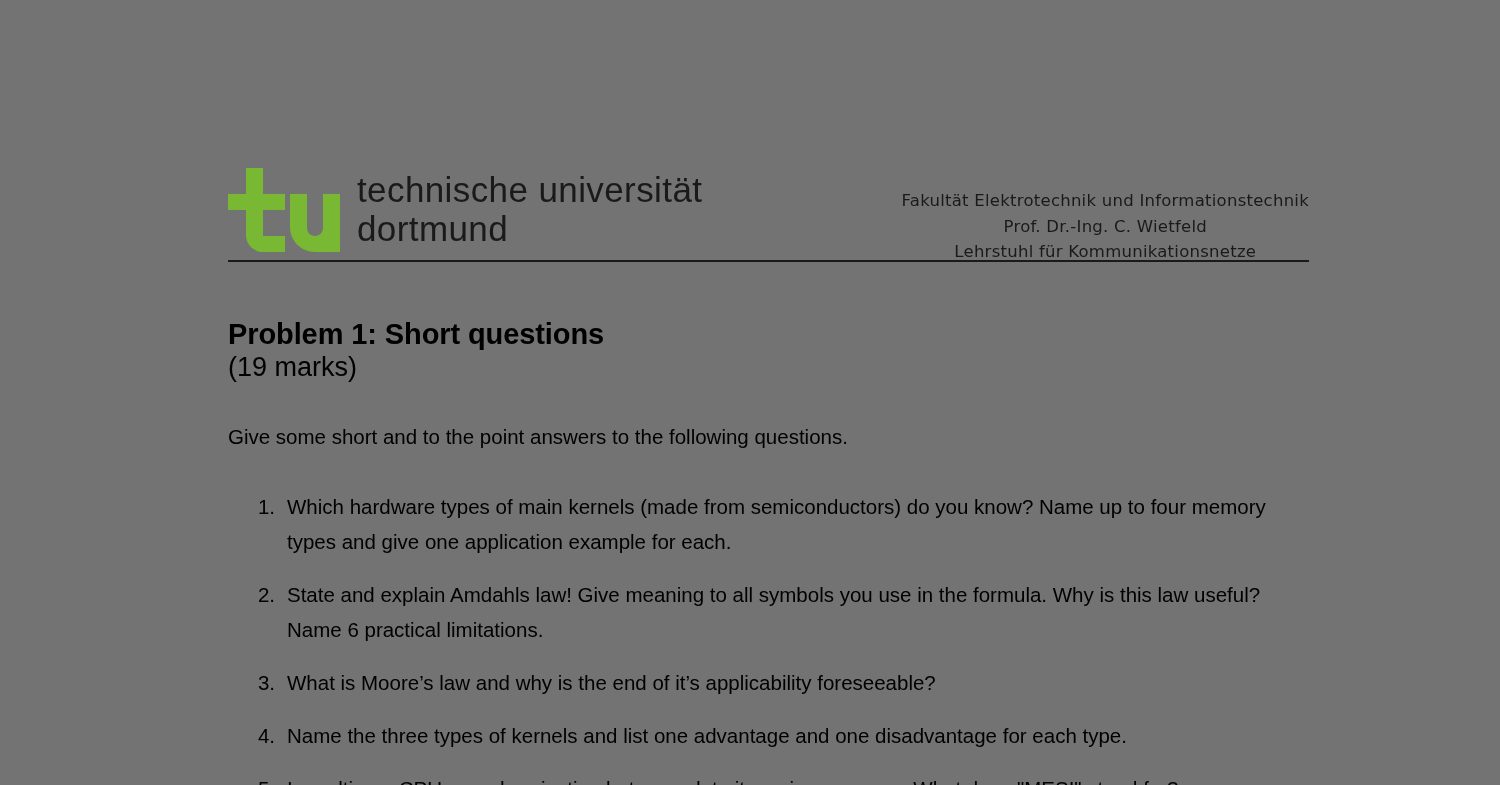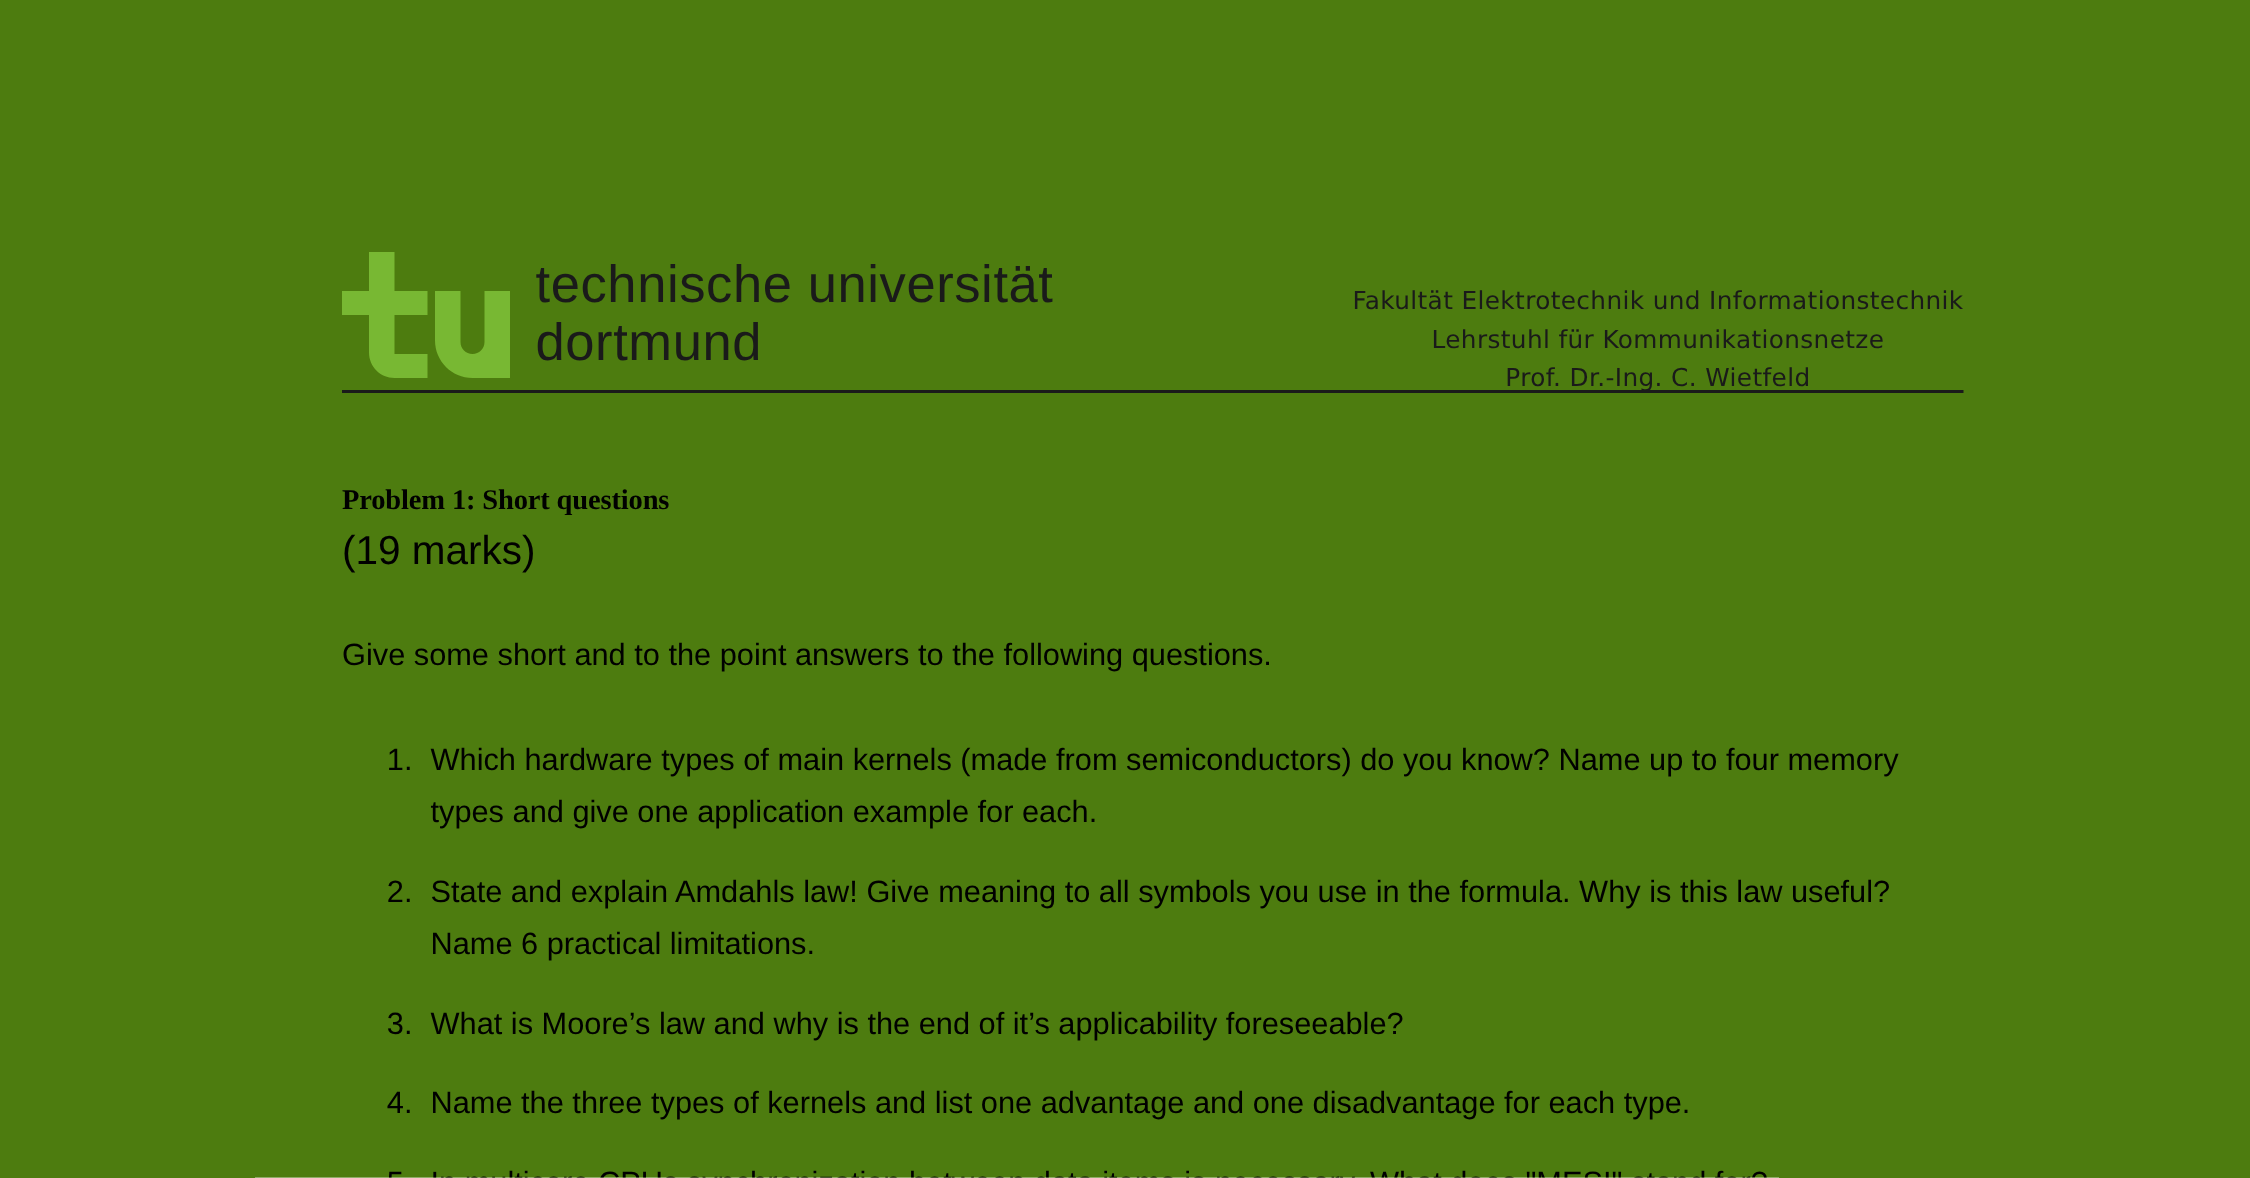--- a/index.html
+++ b/index.html
@@ -13,21 +13,21 @@
     overflow: hidden;
     font-family: "Liberation Sans", sans-serif;
     color: #000000;
     -webkit-font-smoothing: antialiased;
   }
 
   .page {
     position: relative;
     width: 1500px;
     height: 785px;
-    background: #4d7c0f;
+    background: #737373;
     overflow: hidden;
   }
 
   .content {
     position: absolute;
     left: 228px;
     top: 0;
     width: 1081px;
   }
 
@@ -87,26 +87,25 @@
     bottom: 0;
     height: 2px;
     background: #1a1a1a;
   }
 
   
   .title-block {
     margin-top: 56px;
   }
   .problem-title {
-    font-size: 19px;
+    font-size: 29px;
     font-weight: bold;
     line-height: 32px;
     letter-spacing: -0.1px;
     color: #000;
-    font-family: Liberation Serif, serif;
   }
   .marks {
     font-size: 27px;
     font-weight: normal;
     line-height: 28px;
     margin-top: 3px;
     color: #000;
   }
 
   
@@ -159,22 +158,22 @@
           <path fill="#78b833" d="M62 26 H79 V60 C79 64.4 82.6 68 87 68 C91.4 68 95 64.4 95 60 V26 H112 V84 H87 C73.2 84 62 72.8 62 59 Z"></path>
         </svg>
         <div class="wordmark">
           <span class="wm-line">technische universität</span>
           <span class="wm-line">dortmund</span>
         </div>
       </div>
 
       <div class="faculty">
         <span class="fac-line">Fakultät Elektrotechnik und Informationstechnik</span>
+        <span class="fac-line">Prof. Dr.-Ing. C. Wietfeld</span>
         <span class="fac-line">Lehrstuhl für Kommunikationsnetze</span>
-        <span class="fac-line">Prof. Dr.-Ing. C. Wietfeld</span>
       </div>
 
       <div class="rule"></div>
     </div>
 
     <div class="title-block">
       <div class="problem-title">Problem 1: Short questions</div>
       <div class="marks">(19 marks)</div>
     </div>
 

